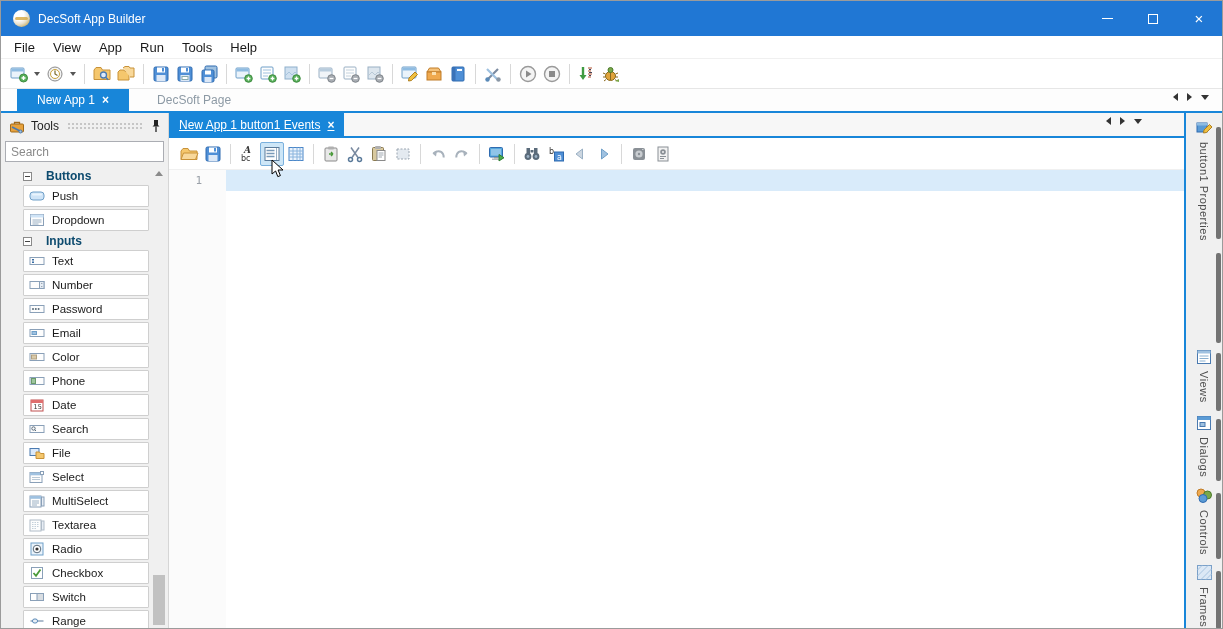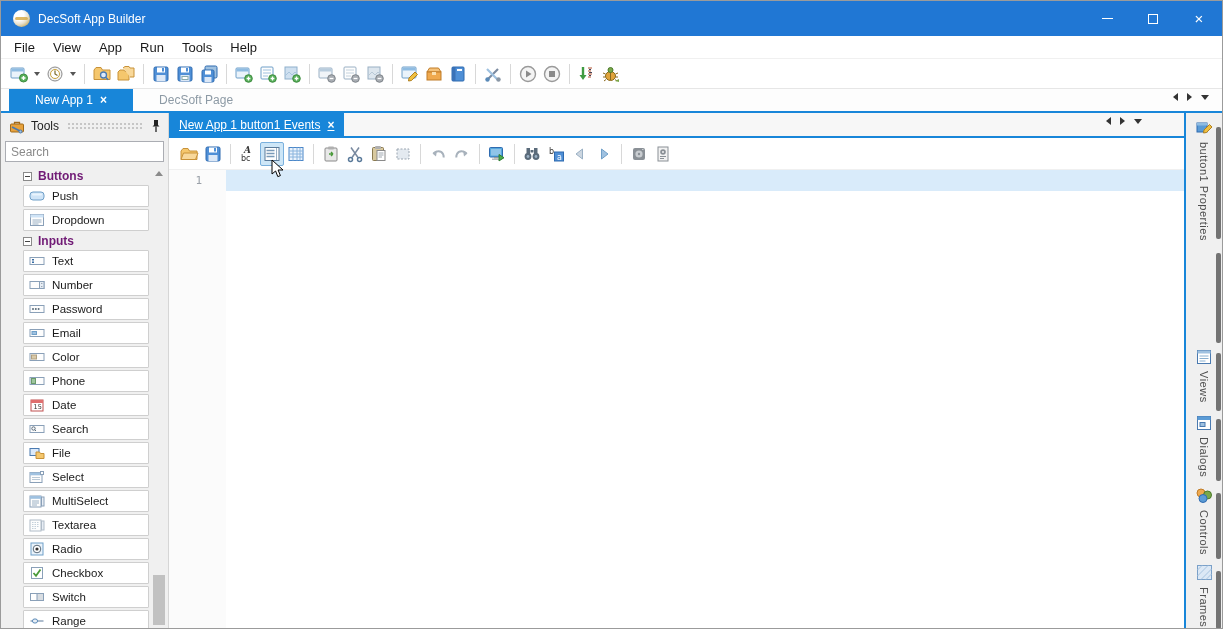--- a/index.html
+++ b/index.html
@@ -24,21 +24,21 @@
 
   
   .toolbar { height:30px; background:#fff; display:flex; align-items:center; padding-left:6px; border-bottom:1px solid #e6e6e6; }
   .tb { width:24px; height:24px; display:flex; align-items:center; justify-content:center; border-radius:2px; }
   .tb svg { display:block; }
   .caret { width:0; height:0; border-left:3.5px solid transparent; border-right:3.5px solid transparent; border-top:4px solid #555; margin:0 3px; }
   .sep { width:1px; height:20px; background:#d8d8d8; margin:0 5px; }
 
   
   .tabrow1 { height:22px; background:#fdfdfd; display:flex; align-items:stretch; padding-left:8px; position:relative; }
-  .atab { display:flex; align-items:center; gap:7px; padding:0 26px; font-size:12px; }
+  .atab { display:flex; align-items:center; gap:7px; padding:0 20px; font-size:12px;margin-left:8px; }
   .atab.active { background:#1886d9; color:#fff; }
   .atab.inactive { color:#8d9aa5; }
   .tclose { font-weight:bold; font-size:12px; line-height:1; }
   .blueline { height:2px; background:#1886d9; }
   .tabnav { position:absolute; right:13px; top:4px; display:flex; gap:9px; align-items:center; }
   .tri-l { width:0;height:0;border-top:4px solid transparent;border-bottom:4px solid transparent;border-right:5px solid #333;}
   .tri-r { width:0;height:0;border-top:4px solid transparent;border-bottom:4px solid transparent;border-left:5px solid #333;}
   .tri-d { width:0;height:0;border-left:4px solid transparent;border-right:4px solid transparent;border-top:5px solid #333;}
 
   
@@ -46,21 +46,21 @@
 
   
   .tools { width:168px; background:#f0f0f0; border-right:1px solid #d6d6d6; display:flex; flex-direction:column; }
   .thead { height:26px; display:flex; align-items:center; padding:0 6px 0 8px; gap:6px; }
   .thead .tlbl { font-size:12px; color:#222; }
   .grip { flex:1; height:8px; background-image:radial-gradient(#c6c6c6 1px, transparent 1.1px); background-size:4px 4px; margin:0 2px; }
   .pin svg { display:block; }
   .tsearch { margin:2px 4px 3px 4px; height:21px; border:1px solid #abadb3; background:#fff; font-size:12px; padding:0 5px; color:#333; font-family:inherit; }
   .tsearch::placeholder { color:#8a8a8a; }
   .tlist { flex:1; overflow:hidden; position:relative; padding:2px 0 0 22px; }
-  .cat { height:16px; margin:1px 0; display:flex; align-items:center; gap:6px; font-size:12px; font-weight:bold; color:#701a75; }
+  .cat { height:16px; margin:1px 0; display:flex; align-items:center; gap:14px; font-size:12px; font-weight:bold; color:#0c4a6e; }
   .cbox { width:9px; height:9px; border:1px solid #8a8a8a; background:#fff; position:relative; }
   .cbox::after { content:""; position:absolute; left:1px; right:1px; top:3px; height:1px; background:#444; }
   .titem { width:126px; height:22px; margin-bottom:2px; background:#fff; border:1px solid #cfcfcf; border-radius:1px;
            display:flex; align-items:center; gap:7px; padding-left:5px; font-size:11.5px; color:#1a1a1a; }
   .titem svg { display:block; flex:none; }
   .tscroll { position:absolute; right:2px; top:2px; bottom:0; width:14px; background:#f0f0f0; }
   .tscroll .up { width:0;height:0;margin:4px auto 0;border-left:4px solid transparent;border-right:4px solid transparent;border-bottom:5px solid #8a8a8a; }
   .tthumb { position:absolute; left:1px; width:12px; background:#c1c1c1; top:408px; height:50px; }
 
   

